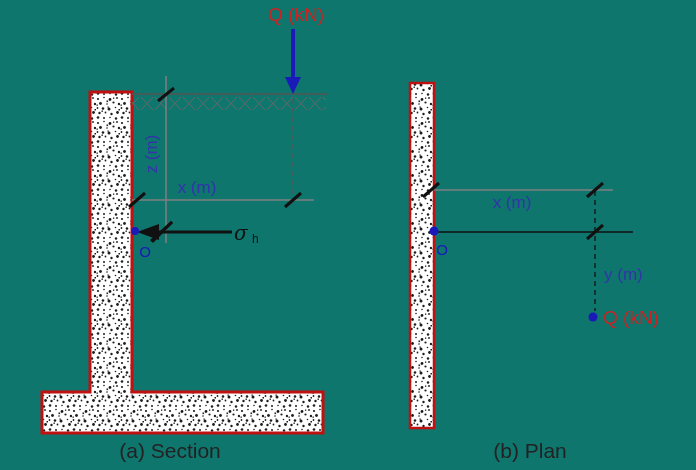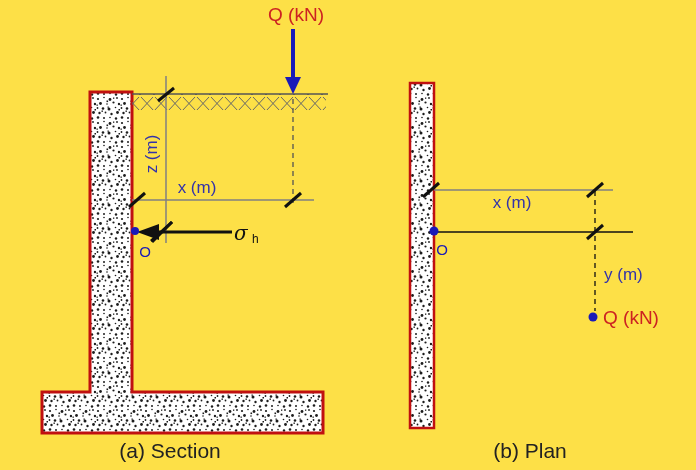--- a/index.html
+++ b/index.html
@@ -1,20 +1,20 @@
 <!DOCTYPE html>
 <html><head>
 <meta charset="utf-8">
 <style>
   html, body { margin: 0; padding: 0; background: #ffffff; }
   .stage {
     position: relative;
     width: 696px;
     height: 470px;
-    background: #fde047;
+    background: #0f766e;
     font-family: "Liberation Sans", sans-serif;
     overflow: hidden;
   }
   svg text {
     font-family: "Liberation Sans", sans-serif;
   }
   .dim-label   { font-size: 17px; }
   .load-label  { font-size: 19px; }
   .point-label { font-size: 15px; }
   .caption     { font-size: 21px; }

